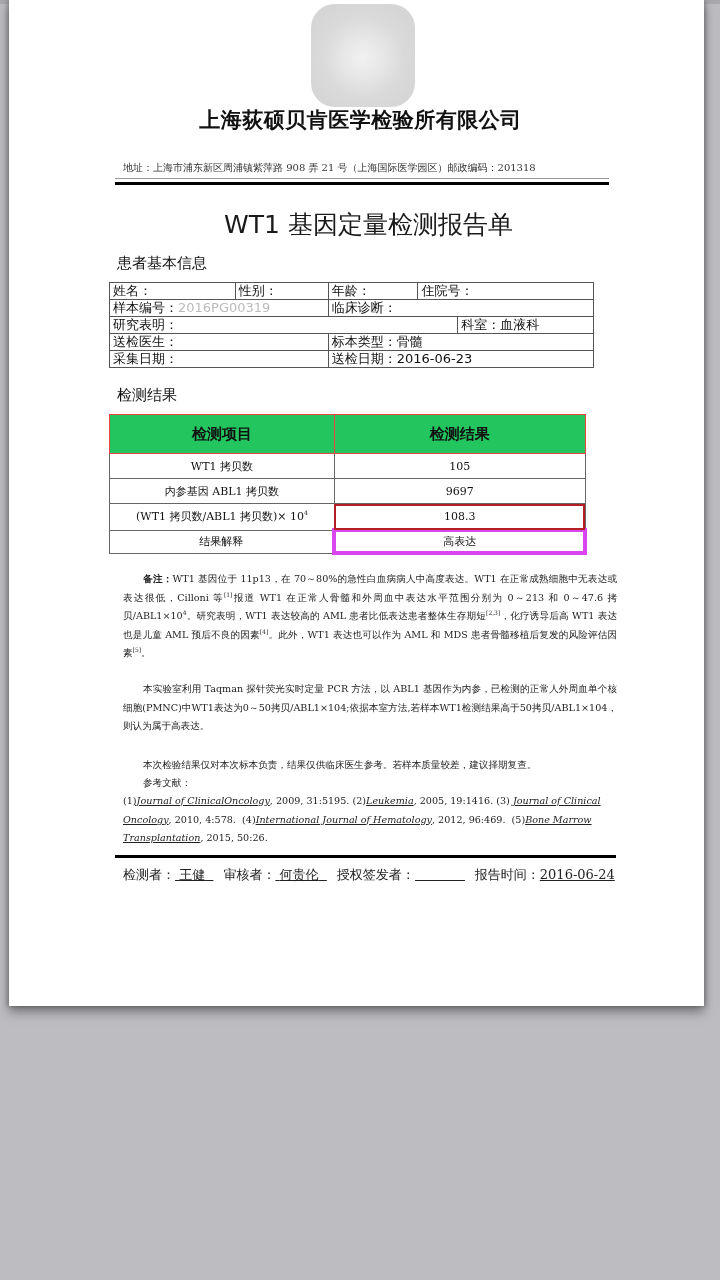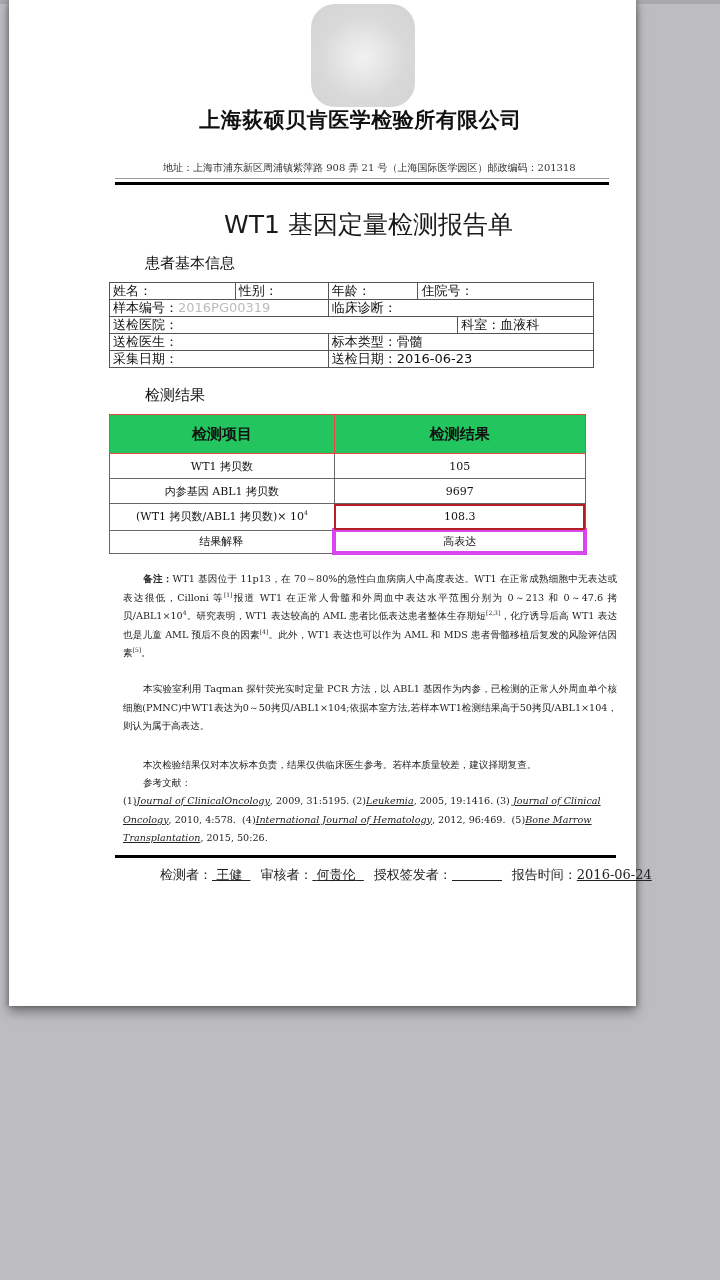--- a/index.html
+++ b/index.html
@@ -3,52 +3,52 @@
 <meta charset="utf-8">
 <style>
   html, body { margin: 0; padding: 0; }
   body {
     width: 720px; height: 1280px; overflow: hidden; position: relative;
     background: #bdbcc1;
     font-family: "DejaVu Serif", "Liberation Serif", serif;
     color: #111;
   }
   .page {
-    position: absolute; left: 9px; top: 0; width: 627px; height: 1006px;
+    position: absolute; left: 9px; top: 0; width: 695px; height: 1006px;
     background: #fff;
     box-shadow: 0 6px 10px rgba(60,60,60,0.55), -2px 0 4px rgba(90,90,90,0.4), 2px 0 4px rgba(90,90,90,0.4);
   }
   .topbar {
     position: absolute; left: 0; top: 0; width: 720px; height: 4px; background: #a9a9ad;
   }
   .app-overlay {
     position: absolute; left: 311px; top: 4px; width: 104px; height: 103px;
     border-radius: 24px;
     background: radial-gradient(circle at 50% 52%, #f0f0f0 0%, #e4e4e4 28%, #d6d6d6 55%, #cfcfcf 100%);
     opacity: 0.92;
   }
   .abs { position: absolute; }
   .company {
     left: 0; width: 703px; top: 106px; text-align: center;
     font-family: "DejaVu Sans", "Liberation Sans", sans-serif;
     font-size: 21px; font-weight: bold; letter-spacing: 0.5px; color: #111;
   }
   .address {
-    left: 114px; top: 161px; font-size: 10px; color: #333; margin-left: 40px;
+    left: 114px; top: 161px; font-size: 10px; color: #333;
   }
   .rule-thin { left: 106px; top: 178px; width: 494px; height: 1px; background: #999; }
   .rule-thick { left: 106px; top: 182px; width: 494px; height: 3px; background: #000; }
   .title {
     left: 0; width: 703px; top: 208px; text-align: center;
     font-family: "DejaVu Sans", "Liberation Sans", sans-serif;
     font-size: 25px; color: #1a1a1a; margin-left: 8px;
   }
   .section {
     font-family: Liberation Mono, monospace;
-    font-size: 15px; color: #111; margin-left: 28px;
+    font-size: 15px; color: #111;
   }
   .info-table {
     position: absolute; left: 100px; top: 282px; width: 485px;
     border-collapse: collapse;
     font-family: "DejaVu Sans", "Liberation Sans", sans-serif;
     font-size: 13px;
   }
   .info-table td {
     border: 1px solid #555; height: 16px; padding: 0 3px; white-space: nowrap;
     line-height: 16px;
@@ -71,21 +71,21 @@
   .result-table tr.last td { height: 19px; }
   .para {
     position: absolute; left: 114px; width: 494px;
     font-size: 9.6px; line-height: 18.5px; color: #222; text-align: justify;
   }
   .para .indent { display: inline-block; width: 20px; }
   sup { font-size: 6px; line-height: 0; }
   .ref-title { font-style: italic; text-decoration: underline; }
   .sign-rule { left: 106px; top: 855px; width: 501px; height: 3px; background: #000; }
   .signline {
-    left: 114px; top: 866px; font-size: 13px; color: #222; white-space: nowrap; margin-left: 37px;
+    left: 114px; top: 866px; font-size: 13px; color: #222; white-space: nowrap;
   }
   .signline .u { text-decoration: underline; }
   .signline .blank { display: inline-block; width: 50px; border-bottom: 1px solid #222; height: 13px; vertical-align: -2px; }
   .gap { display: inline-block; width: 10px; }
 </style>
 </head>
 <body>
 
 <div class="topbar"></div>
 
@@ -113,21 +113,21 @@
       <td><span>姓名：</span></td>
       <td><span>性别：</span></td>
       <td><span>年龄：</span></td>
       <td colspan="2"><span>住院号：</span></td>
     </tr>
     <tr>
       <td colspan="2"><span>样本编号：</span><span class="muted">2016PG00319</span></td>
       <td colspan="3"><span>临床诊断：</span></td>
     </tr>
     <tr>
-      <td colspan="4"><span>送检医院：</span></td>
+      <td colspan="4"><span>研究表明：</span></td>
       <td><span>科室：</span><span style="font-family:'DejaVu Serif',serif;">血液科</span></td>
     </tr>
     <tr>
       <td colspan="2"><span>送检医生：</span></td>
       <td colspan="3"><span>标本类型：</span><span style="font-family:'DejaVu Serif',serif;margin-top:45px;">骨髓</span></td>
     </tr>
     <tr>
       <td colspan="2"><span>采集日期：</span></td>
       <td colspan="3"><span>送检日期：</span><span>2016-06-23</span></td>
     </tr>

